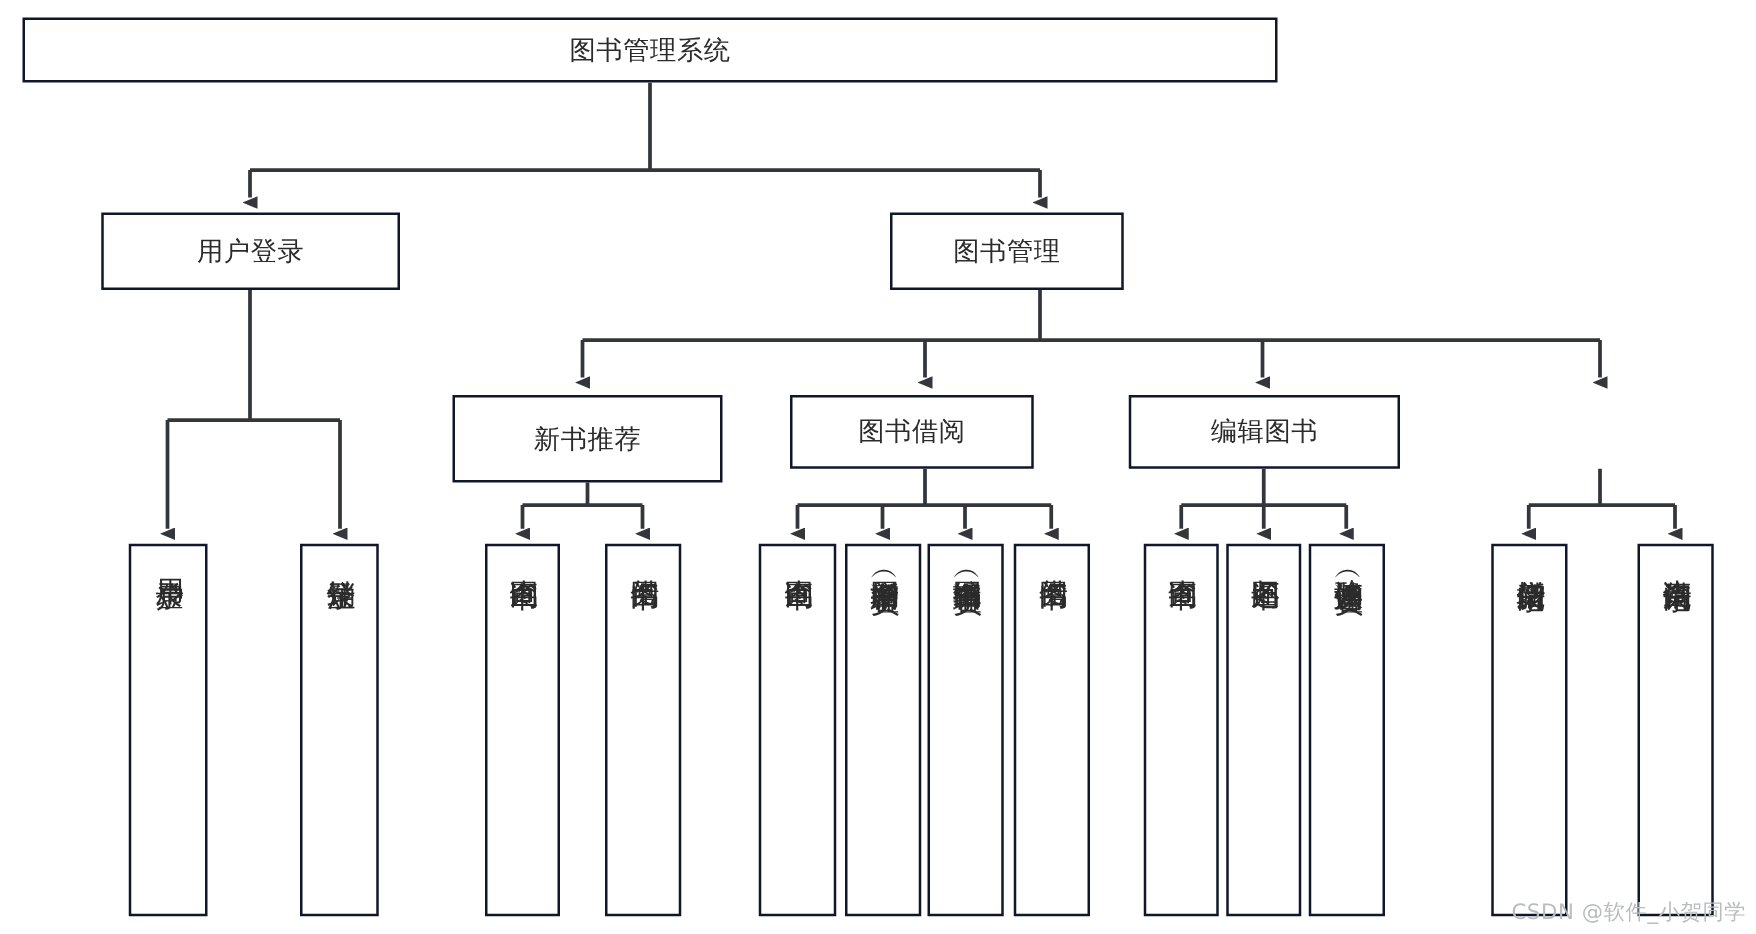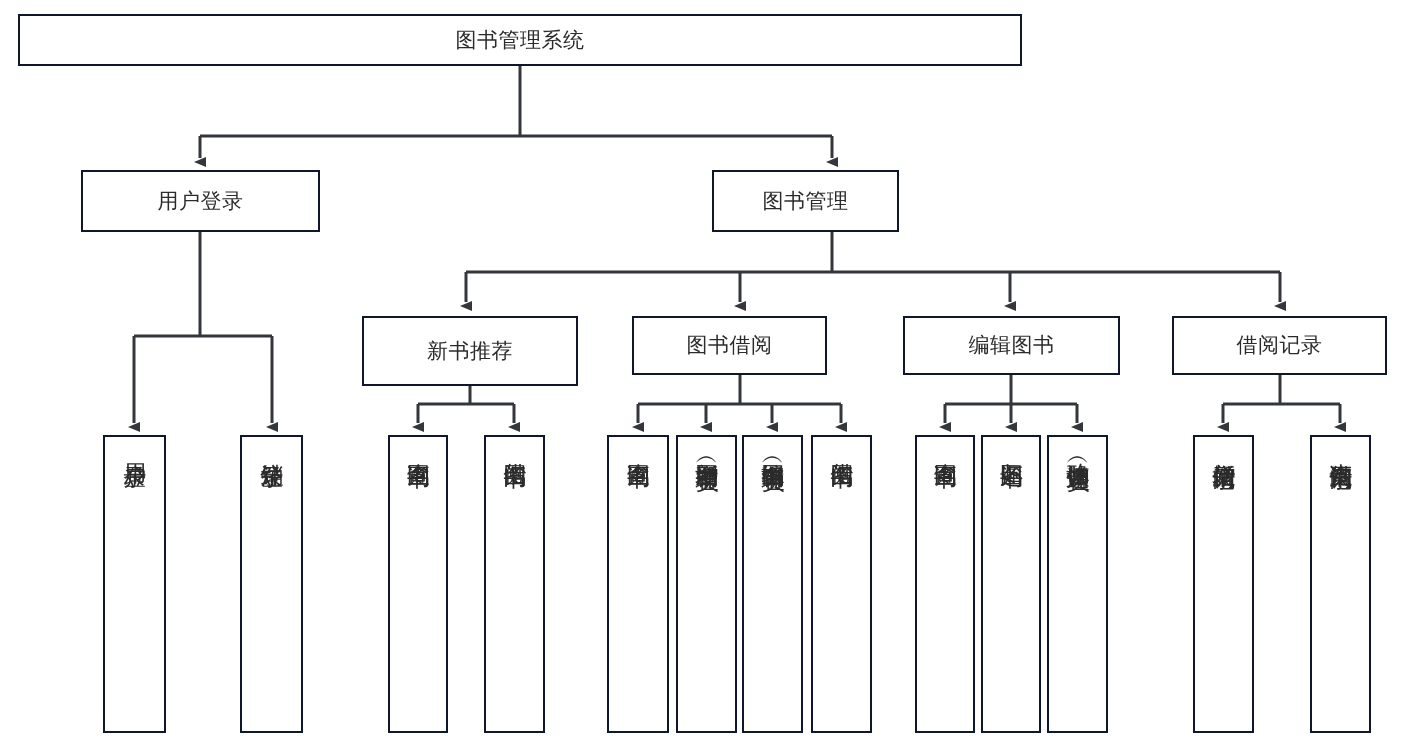--- a/index.html
+++ b/index.html
@@ -136,23 +136,20 @@
 
   <div class="node horizontal" style="left:362px; top:316px; width:216px; height:70px;justify-content:center;">
     <span class="label">新书推荐</span>
   </div>
   <div class="node horizontal" style="left:632px; top:316px; width:195px; height:59px;">
     <span class="label">图书借阅</span>
   </div>
   <div class="node horizontal" style="left:903px; top:316px; width:217px; height:59px;">
     <span class="label">编辑图书</span>
   </div>
-  <div class="node horizontal" style="left:1172px; top:316px; width:215px; height:59px;">
-    <span class="label">借阅记录</span>
-  </div>
 
   <div class="node vertical" style="left:103px; top:435px; width:63px; height:298px;">
     <span class="label">用户登录</span>
   </div>
   <div class="node vertical" style="left:240px; top:435px; width:63px; height:298px;">
     <span class="label">注销登录</span>
   </div>
 
   <div class="node vertical" style="left:388px; top:435px; width:60px; height:298px;">
     <span class="label">查询图书</span>
@@ -184,14 +181,15 @@
     <span class="label">确认归还（管理员）</span>
   </div>
 
   <div class="node vertical" style="left:1193px; top:435px; width:61px; height:298px;">
     <span class="label">新增借阅记录</span>
   </div>
   <div class="node vertical" style="left:1310px; top:435px; width:61px; height:298px;">
     <span class="label">查询借阅记录</span>
   </div>
 
+  <div id="watermark">CSDN @软件_小贺同学</div>
 
 </div>
 
 </body></html>

